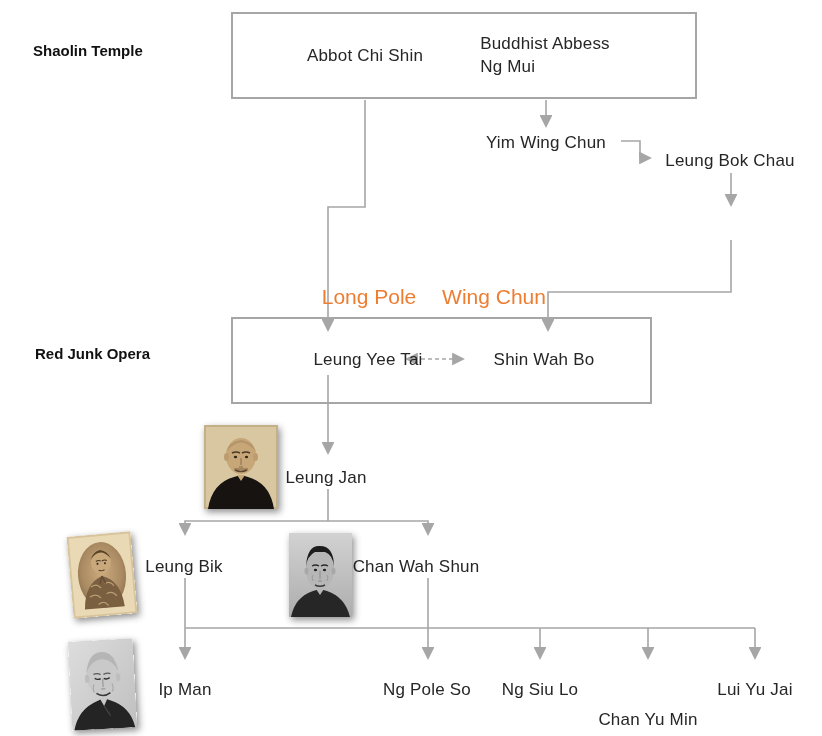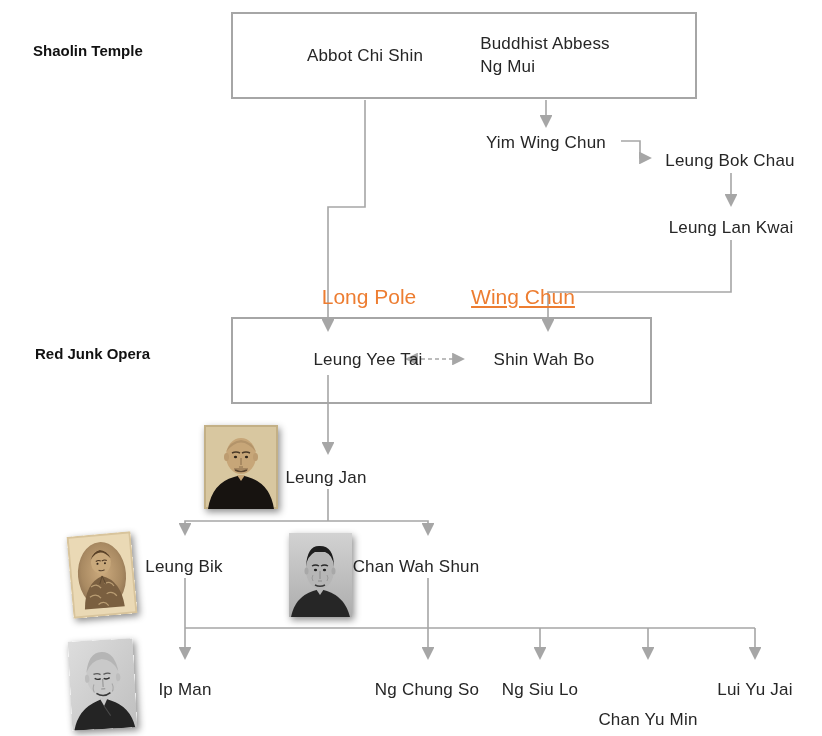--- a/index.html
+++ b/index.html
@@ -69,37 +69,36 @@
     </g>
   </svg>
 
   <div class="group-box" style="left:231px; top:12px; width:462px; height:83px;"></div>
   <div class="group-box" style="left:231px; top:317px; width:417px; height:83px;"></div>
 
   <div class="section-label" style="left:33px; top:42px;">Shaolin Temple</div>
   <div class="section-label" style="left:35px; top:345px;">Red Junk Opera</div>
 
   <div class="edge-label" style="left:369px; top:297px;">Long Pole</div>
-  <div class="edge-label" style="left:523px; top:297px;text-decoration:underline;">Wing Chun</div>
+  <div class="edge-label" style="left:494px; top:297px;">Wing Chun</div>
 
   <div class="node" style="left:365px; top:56px;">Abbot Chi Shin</div>
   <div class="node multiline" style="left:545px; top:55px;">
     <div>Buddhist Abbess</div>
     <div>Ng Mui</div>
   </div>
   <div class="node" style="left:546px; top:143px;">Yim Wing Chun</div>
   <div class="node" style="left:730px; top:161px;">Leung Bok Chau</div>
-  <div class="node" style="left:731px; top:228px;">Leung Lan Kwai</div>
   <div class="node" style="left:328px; top:360px;margin-left:40px;">Leung Yee Tai</div>
   <div class="node" style="left:544px; top:360px;">Shin Wah Bo</div>
   <div class="node" style="left:326px; top:478px;">Leung Jan</div>
   <div class="node" style="left:184px; top:567px;">Leung Bik</div>
   <div class="node" style="left:416px; top:567px;">Chan Wah Shun</div>
   <div class="node" style="left:185px; top:690px;">Ip Man</div>
-  <div class="node" style="left:427px; top:690px;">Ng Chung So</div>
+  <div class="node" style="left:427px; top:690px;">Ng Pole So</div>
   <div class="node" style="left:540px; top:690px;">Ng Siu Lo</div>
   <div class="node" style="left:648px; top:720px;">Chan Yu Min</div>
   <div class="node" style="left:755px; top:690px;">Lui Yu Jai</div>
 
   <div class="photo" style="left:204px; top:425px;">
     <svg width="74" height="84" viewBox="0 0 74 84">
       <rect width="74" height="84" fill="#d8c7a0"></rect>
       <rect x="1" y="1" width="72" height="82" fill="none" stroke="#c3b086" stroke-width="2"></rect>
       <ellipse cx="37" cy="31" rx="15" ry="18" fill="#c7a678"></ellipse>
       <path d="M22,27 Q37,8 52,27 Q48,16 37,15 Q26,16 22,27" fill="#b3946a"></path>

